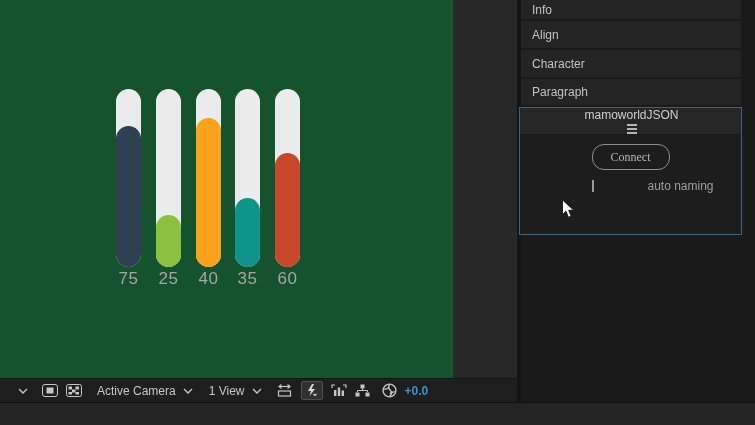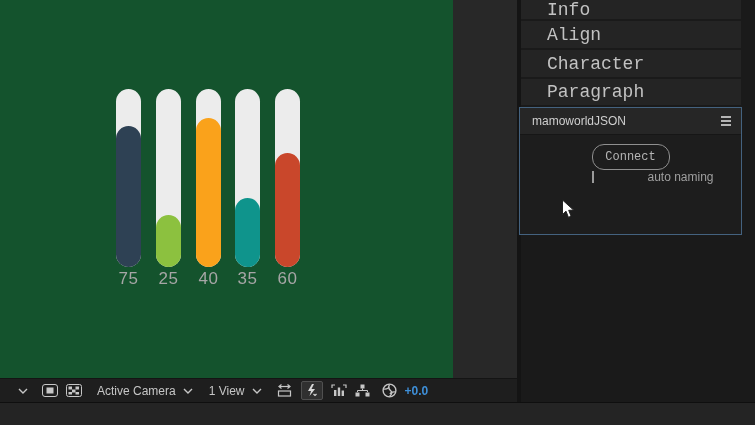--- a/index.html
+++ b/index.html
@@ -34,40 +34,40 @@
   .fp-box { display:flex; align-items:center; justify-content:center;
             width:22px; height:19px; background:#303030; border:1px solid #505050; border-radius:2px; }
   .exposure { color:#3e8fd8; font-weight:bold; }
 
   
   .v-divider { position:absolute; left:517px; top:0; width:4px; height:402px; background:#141414; }
 
   
   .sidebar { position:absolute; left:521px; top:0; width:234px; height:402px; background:#1a1a1a; }
   .panel-header { position:absolute; left:0; width:220px; background:#242424;
-                  display:flex; align-items:center; padding-left:26px;
-                  font-size:18px; color:#c2c2c2;font-family:Liberation Mono, monospace; }
+                  display:flex; align-items:center; padding-left:11px;
+                  font-size:12px; color:#c2c2c2; }
   .ph-info      { top:0;  height:19px; }
   .ph-align     { top:21px; height:27px; }
   .ph-character { top:50px; height:27px; }
   .ph-paragraph { top:79px; height:26px; }
 
   .mamoworld { position:absolute; left:-2px; top:107px; width:223px; height:128px;
                border:1px solid #44627f; background:#1d1d1d; }
   .mamoworld-header { height:27px; background:#262626; border-bottom:1px solid #161616;
                       display:flex; align-items:center; padding:0 10px 0 12px;
-                      font-size:12px; color:#cfcfcf; }
+                      font-size:12px; color:#cfcfcf;flex-direction:column; }
   .mamoworld-header .title { flex:1; }
   .hamburger { display:flex; flex-direction:column; gap:2px; cursor:default; }
   .hamburger span { display:block; width:10px; height:2px; background:#b5b5b5; }
   .mamoworld-body { display:flex; flex-direction:column; align-items:center; }
   .connect-btn { margin-top:9px; width:78px; height:26px; background:transparent;
                  border:1px solid #8f8f8f; border-radius:12px; color:#b5b5b5;
-                 font-size:12px; font-family:Liberation Mono, monospace; }
-  .checkbox-row { display:flex; align-items:center; width:78px;gap:48px; }
+                 font-size:12px; font-family:Liberation Serif, serif; }
+  .checkbox-row { margin-top:9px; display:flex; align-items:center; width:78px;gap:48px; }
   .checkbox { width:12px; height:12px; border:1px solid #9a9a9a; background:#1a1a1a; }
   .checkbox-label { margin-left:6px; font-size:12px; color:#9f9f9f; white-space:nowrap; }
 
   
   .bottom-strip { position:absolute; left:0; top:402px; width:755px; height:23px;
                   background:#242424; border-top:1px solid #0f0f0f; }
 
   
   .cursor { position:absolute; left:561px; top:199px; width:14px; height:20px; pointer-events:none; }
 

